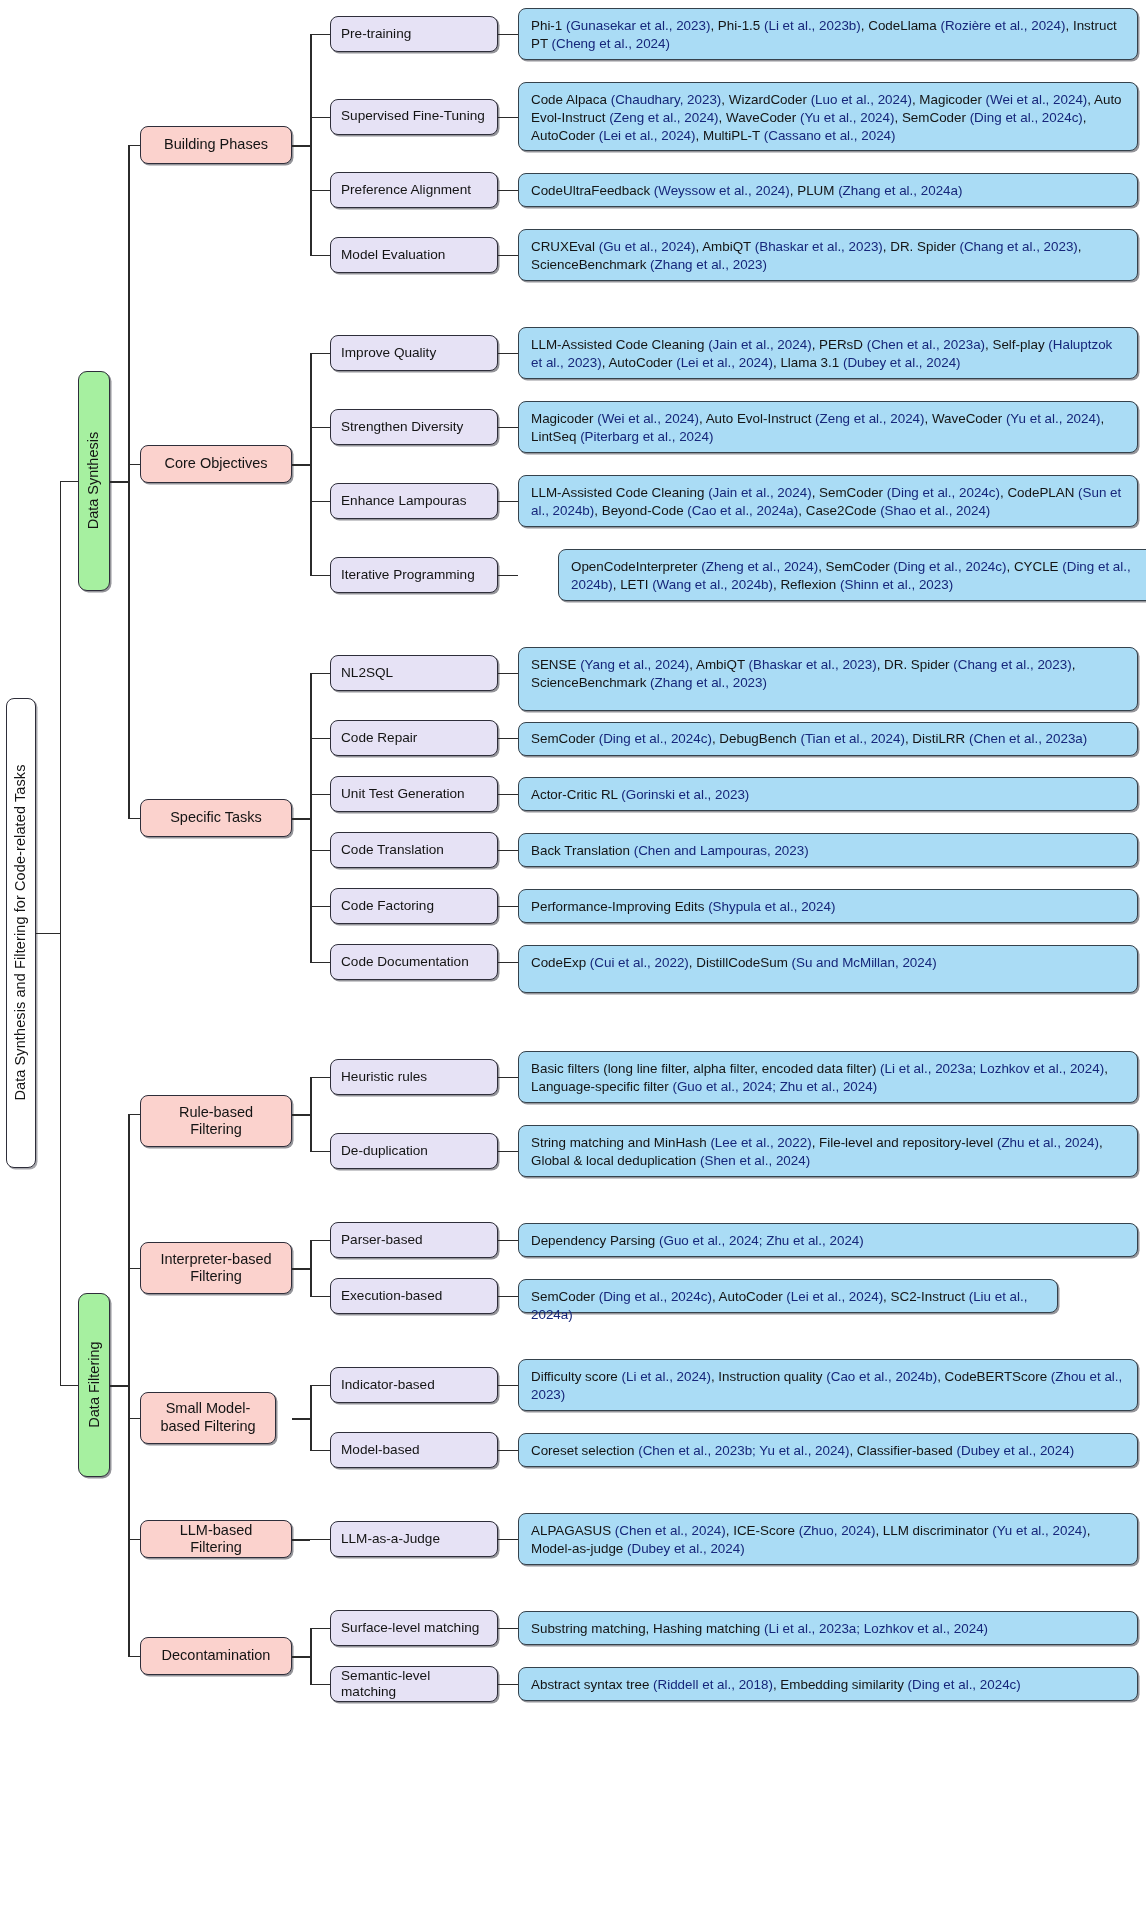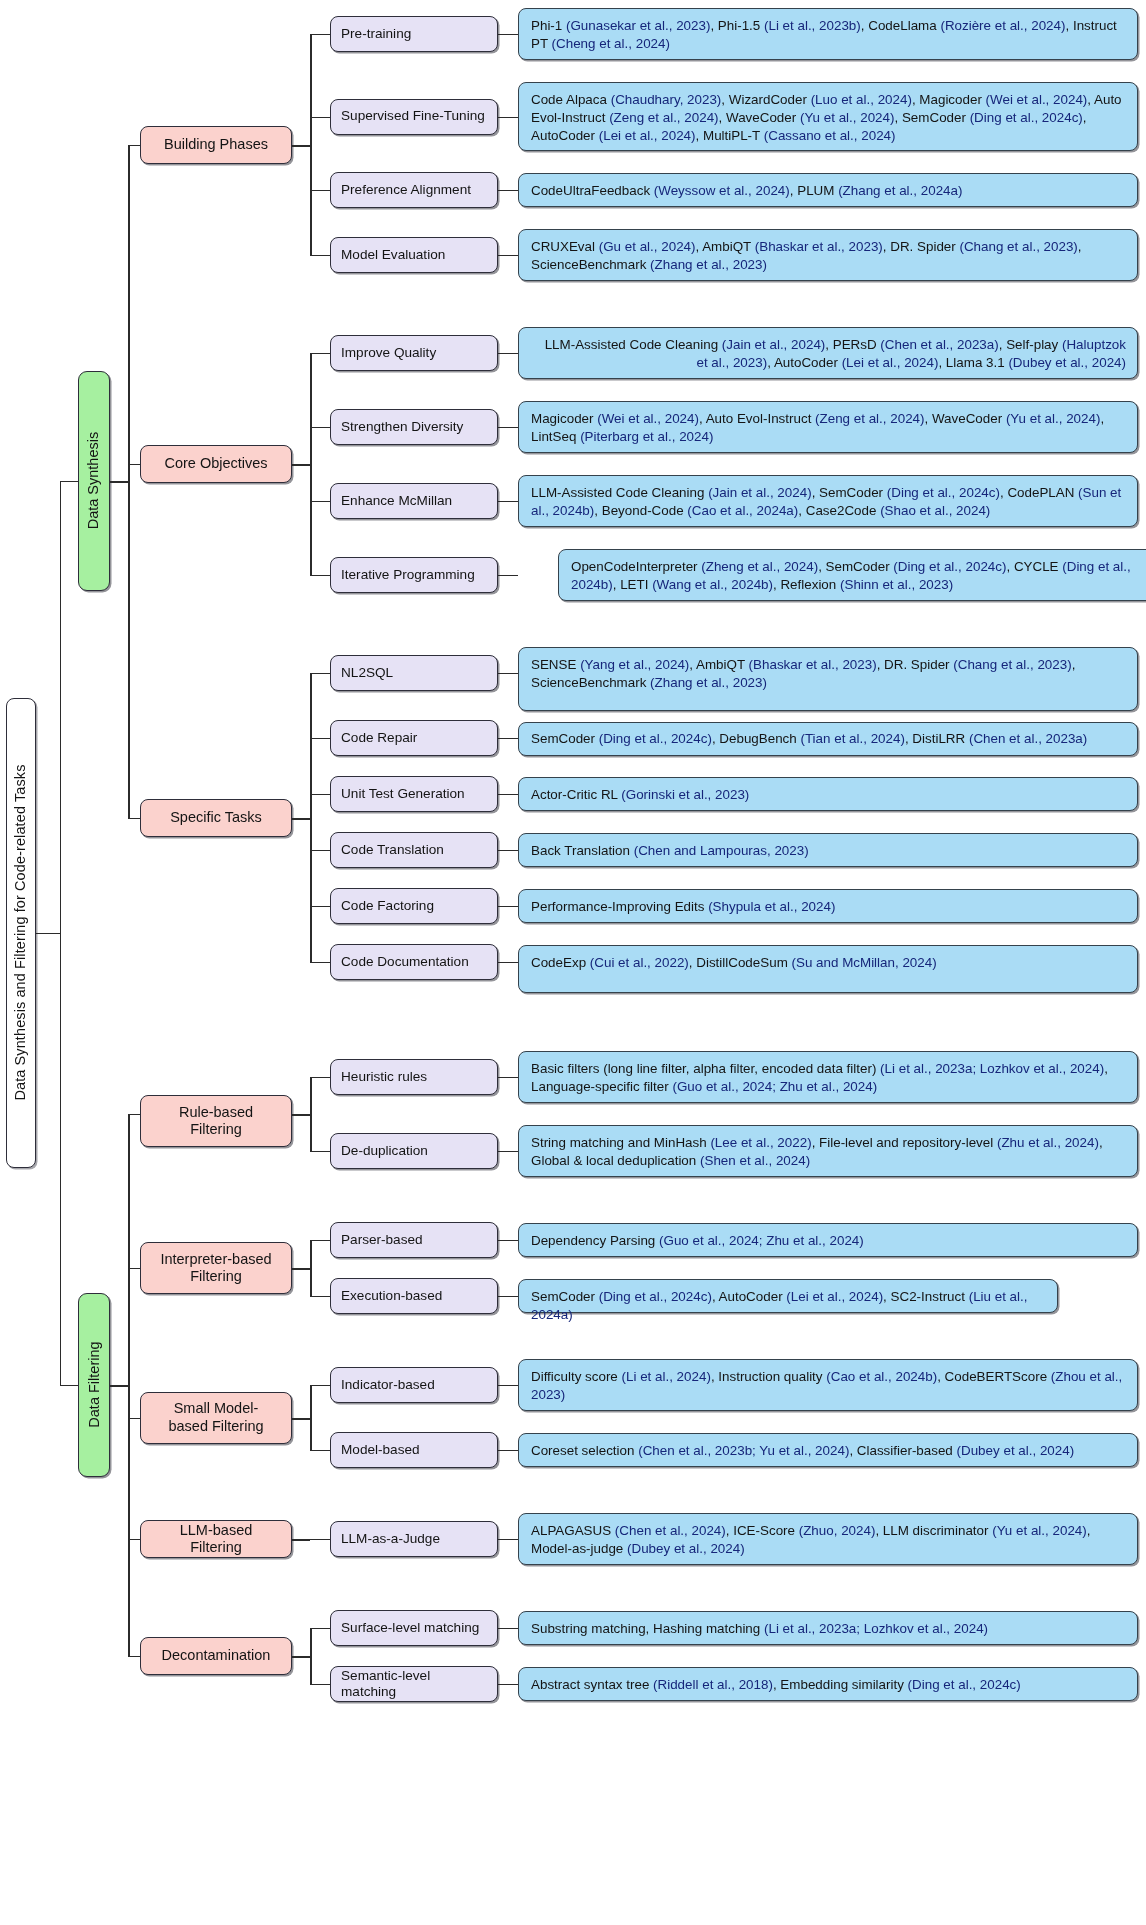--- a/index.html
+++ b/index.html
@@ -156,34 +156,34 @@
     <div class="node lvl2" style="left: 140px; top: 445px; width: 152px; height: 38px;">
       <span>Core Objectives</span>
     </div>
     <div class="ln h thick" style="left: 292px; top: 464px; width: 18px;"></div>
     <div class="ln v thick" style="left: 310px; top: 353px; height: 222px;"></div>
     <div class="ln h" style="left: 310px; top: 353px; width: 20px;"></div>
     <div class="node lvl3" style="left: 330px; top: 335px; width: 168px; height: 36px;">
       <span>Improve Quality</span>
     </div>
     <div class="ln h" style="left: 498px; top: 353px; width: 20px;"></div>
-    <div class="node lvl4" style="left: 518px; top: 327px; width: 620px; height: 52px; text-align: right;">
+    <div class="node lvl4" style="left: 518px; top: 327px; width: 620px; height: 52px;">
       <span class="txt">LLM-Assisted Code Cleaning <span class="ref">(Jain et al., 2024)</span>, PERsD <span class="ref">(Chen et al., 2023a)</span>, Self-play <span class="ref">(Haluptzok et al., 2023)</span>, AutoCoder <span class="ref">(Lei et al., 2024)</span>, Llama 3.1 <span class="ref">(Dubey et al., 2024)</span></span>
     </div>
     <div class="ln h" style="left: 310px; top: 427px; width: 20px;"></div>
     <div class="node lvl3" style="left: 330px; top: 409px; width: 168px; height: 36px;">
       <span>Strengthen Diversity</span>
     </div>
     <div class="ln h" style="left: 498px; top: 427px; width: 20px;"></div>
     <div class="node lvl4" style="left: 518px; top: 401px; width: 620px; height: 52px;">
       <span class="txt">Magicoder <span class="ref">(Wei et al., 2024)</span>, Auto Evol-Instruct <span class="ref">(Zeng et al., 2024)</span>, WaveCoder <span class="ref">(Yu et al., 2024)</span>, LintSeq <span class="ref">(Piterbarg et al., 2024)</span></span>
     </div>
     <div class="ln h" style="left: 310px; top: 501px; width: 20px;"></div>
     <div class="node lvl3" style="left: 330px; top: 483px; width: 168px; height: 36px;">
-      <span>Enhance McMillan</span>
+      <span>Enhance Lampouras</span>
     </div>
     <div class="ln h" style="left: 498px; top: 501px; width: 20px;"></div>
     <div class="node lvl4" style="left: 518px; top: 475px; width: 620px; height: 52px;">
       <span class="txt">LLM-Assisted Code Cleaning <span class="ref">(Jain et al., 2024)</span>, SemCoder <span class="ref">(Ding et al., 2024c)</span>, CodePLAN <span class="ref">(Sun et al., 2024b)</span>, Beyond-Code <span class="ref">(Cao et al., 2024a)</span>, Case2Code <span class="ref">(Shao et al., 2024)</span></span>
     </div>
     <div class="ln h" style="left: 310px; top: 575px; width: 20px;"></div>
     <div class="node lvl3" style="left: 330px; top: 557px; width: 168px; height: 36px;">
       <span>Iterative Programming</span>
     </div>
     <div class="ln h" style="left: 498px; top: 575px; width: 20px;"></div>
@@ -288,21 +288,21 @@
     </div>
     <div class="ln h" style="left: 310px; top: 1296px; width: 20px;"></div>
     <div class="node lvl3" style="left: 330px; top: 1278px; width: 168px; height: 36px;">
       <span>Execution-based</span>
     </div>
     <div class="ln h" style="left: 498px; top: 1296px; width: 20px;"></div>
     <div class="node lvl4" style="left: 518px; top: 1279px; width: 540px; height: 34px;">
       <span class="txt">SemCoder <span class="ref">(Ding et al., 2024c)</span>, AutoCoder <span class="ref">(Lei et al., 2024)</span>, SC2-Instruct <span class="ref">(Liu et al., 2024a)</span></span>
     </div>
     <div class="ln h" style="left: 128px; top: 1418px; width: 12px;"></div>
-    <div class="node lvl2" style="left: 140px; top: 1391.5px; width: 152px; height: 52px;">
+    <div class="node lvl2" style="left: 140px; top: 1391.5px; width: 136px; height: 52px;">
       <span>Small Model-based Filtering</span>
     </div>
     <div class="ln h thick" style="left: 292px; top: 1418px; width: 18px;"></div>
     <div class="ln v thick" style="left: 310px; top: 1385px; height: 65px;"></div>
     <div class="ln h" style="left: 310px; top: 1385px; width: 20px;"></div>
     <div class="node lvl3" style="left: 330px; top: 1367px; width: 168px; height: 36px;">
       <span>Indicator-based</span>
     </div>
     <div class="ln h" style="left: 498px; top: 1385px; width: 20px;"></div>
     <div class="node lvl4" style="left: 518px; top: 1359px; width: 620px; height: 52px;">

